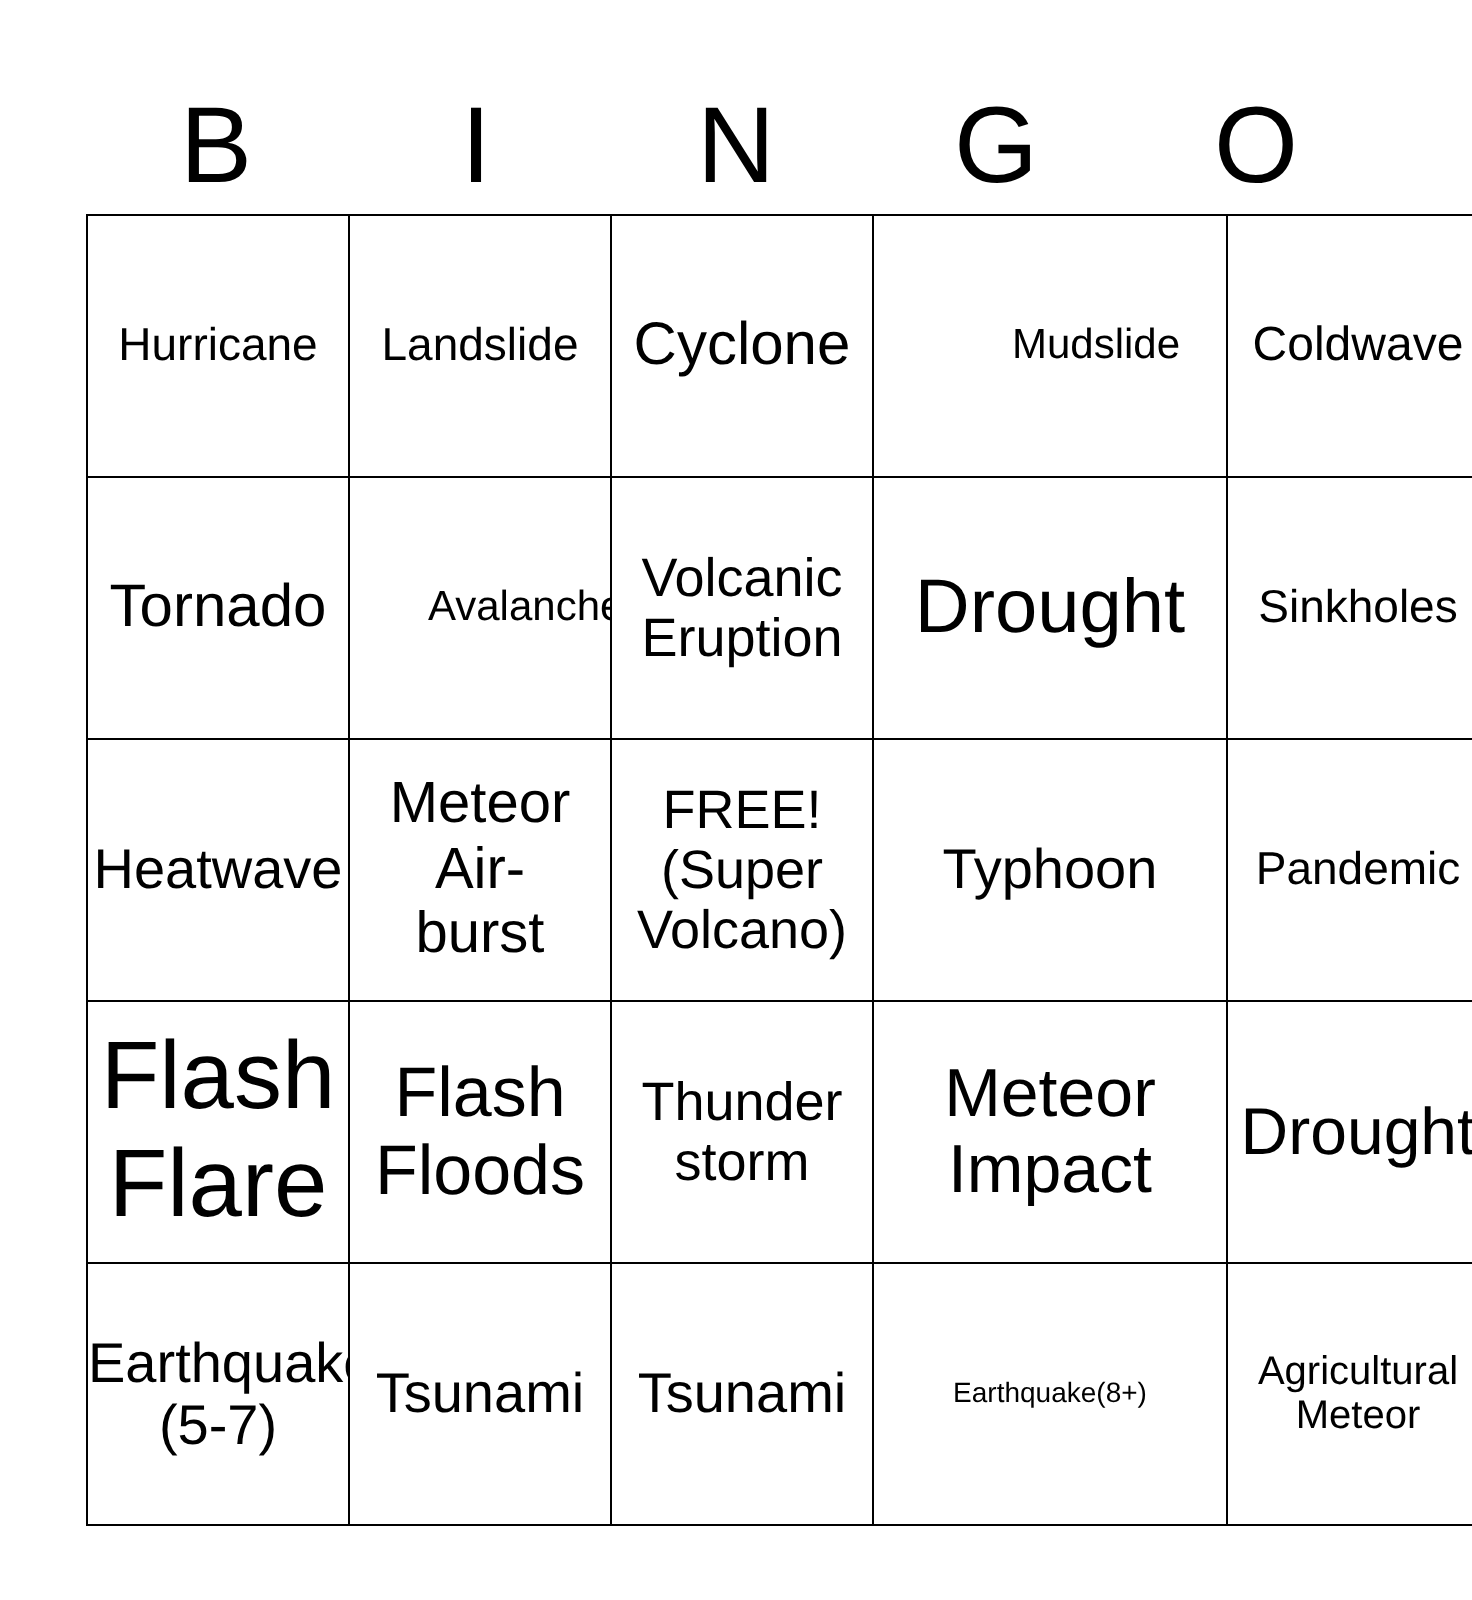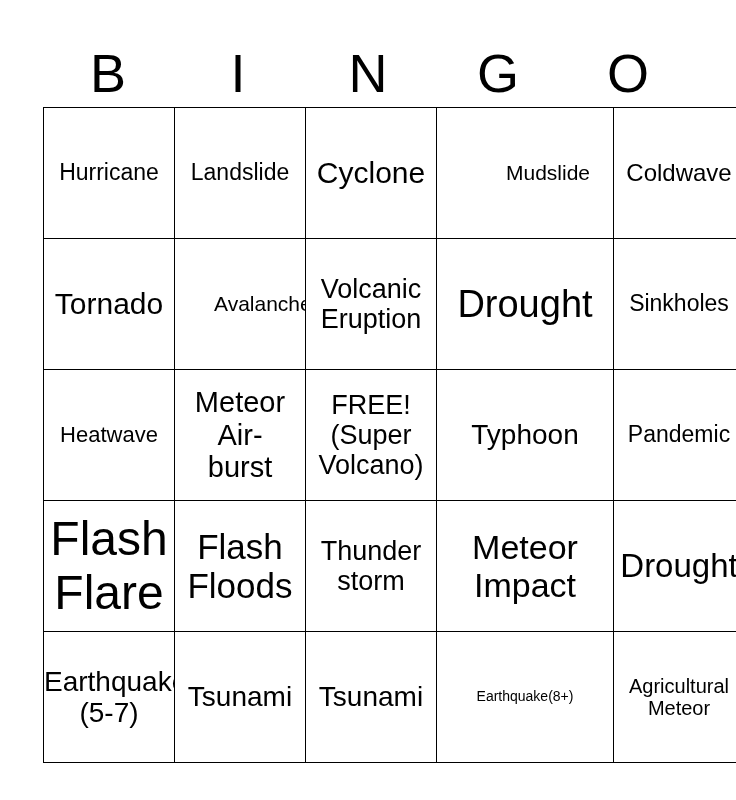--- a/index.html
+++ b/index.html
@@ -31,21 +31,21 @@
       </tr>
       <tr>
         <td style="font-size: 30px;">Tornado</td>
         <td style="font-size: 21px; padding-left: 39px;">Avalanche</td>
         <td style="font-size: 27px;">Volcanic
 Eruption</td>
         <td style="font-size: 38px; margin-top: 28px;">Drought</td>
         <td style="font-size: 23px;">Sinkholes</td>
       </tr>
       <tr>
-        <td style="font-size: 22px;">Heatwave</td>
+        <td style="font-size: 28px;">Heatwave</td>
         <td style="font-size: 29px;">Meteor
 Air-
 burst</td>
         <td style="font-size: 27px;">FREE!
 (Super
 Volcano)</td>
         <td style="font-size: 28px;">Typhoon</td>
         <td style="font-size: 23px;">Pandemic</td>
       </tr>
       <tr>

